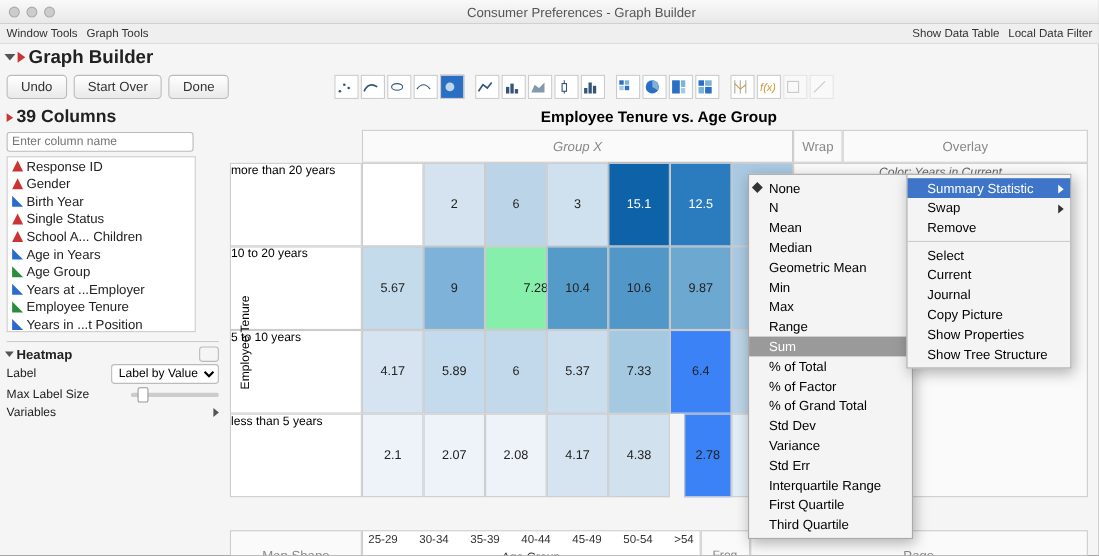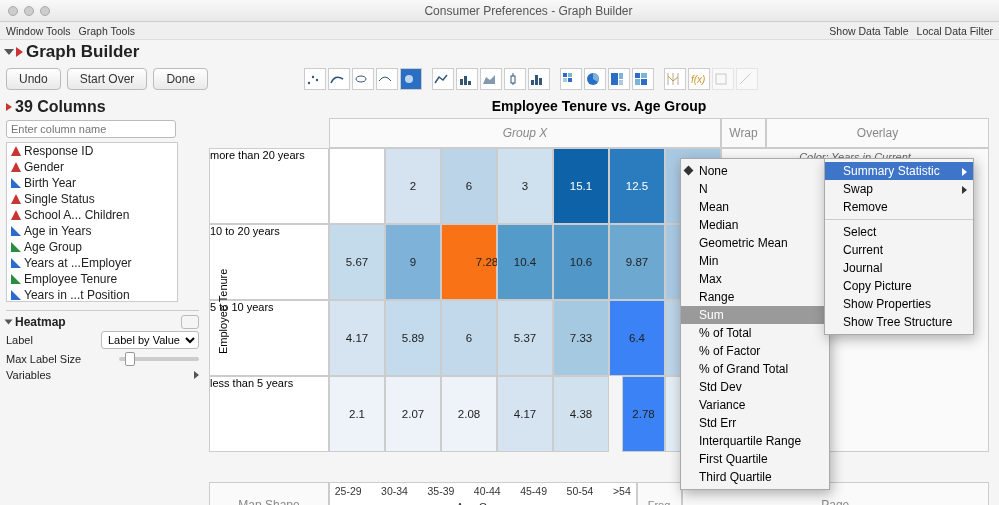--- a/index.html
+++ b/index.html
@@ -310,21 +310,21 @@
           <div class="cell heat" style="background: rgb(207, 224, 238); grid-area: 2 / 5;">3</div>
           <div class="cell heat" style="background: rgb(13, 98, 168); grid-area: 2 / 6; color: rgb(255, 255, 255);">15.1</div>
           <div class="cell heat" style="background: rgb(43, 124, 191); grid-area: 2 / 7; color: rgb(255, 255, 255);">12.5</div>
           <div class="cell heat" style="background: rgb(169, 201, 226); grid-area: 2 / 8;"></div>
           <div class="side-empty" style="grid-area: 2 / 9 / span 4 / span 2;">
             <div class="color-lbl">Color: Years in Current</div>
           </div>
           <div class="rowlab" style="grid-area: 3 / 1;">10 to 20 years</div>
           <div class="cell heat" style="background: rgb(196, 219, 236); grid-area: 3 / 2;">5.67</div>
           <div class="cell heat" style="background: rgb(126, 178, 216); grid-area: 3 / 3;">9</div>
-          <div class="cell heat" style="background: #f97316; grid-area: 3 / 4; padding-left: 36px;">7.28</div>
+          <div class="cell heat" style="background: #86efac; grid-area: 3 / 4; padding-left: 36px;">7.28</div>
           <div class="cell heat" style="background: rgb(85, 155, 202); grid-area: 3 / 5;">10.4</div>
           <div class="cell heat" style="background: rgb(81, 152, 201); grid-area: 3 / 6;">10.6</div>
           <div class="cell heat" style="background: rgb(109, 168, 209); grid-area: 3 / 7;">9.87</div>
           <div class="cell heat" style="background: rgb(169, 201, 226); grid-area: 3 / 8;"></div>
           <div class="rowlab" style="grid-area: 4 / 1;">5 to 10 years</div>
           <div class="cell heat" style="background: rgb(213, 228, 240); grid-area: 4 / 2;">4.17</div>
           <div class="cell heat" style="background: rgb(195, 219, 236); grid-area: 4 / 3;">5.89</div>
           <div class="cell heat" style="background: rgb(193, 217, 235); grid-area: 4 / 4;">6</div>
           <div class="cell heat" style="background: rgb(202, 222, 237); grid-area: 4 / 5;">5.37</div>
           <div class="cell heat" style="background: rgb(166, 201, 226); grid-area: 4 / 6;">7.33</div>

